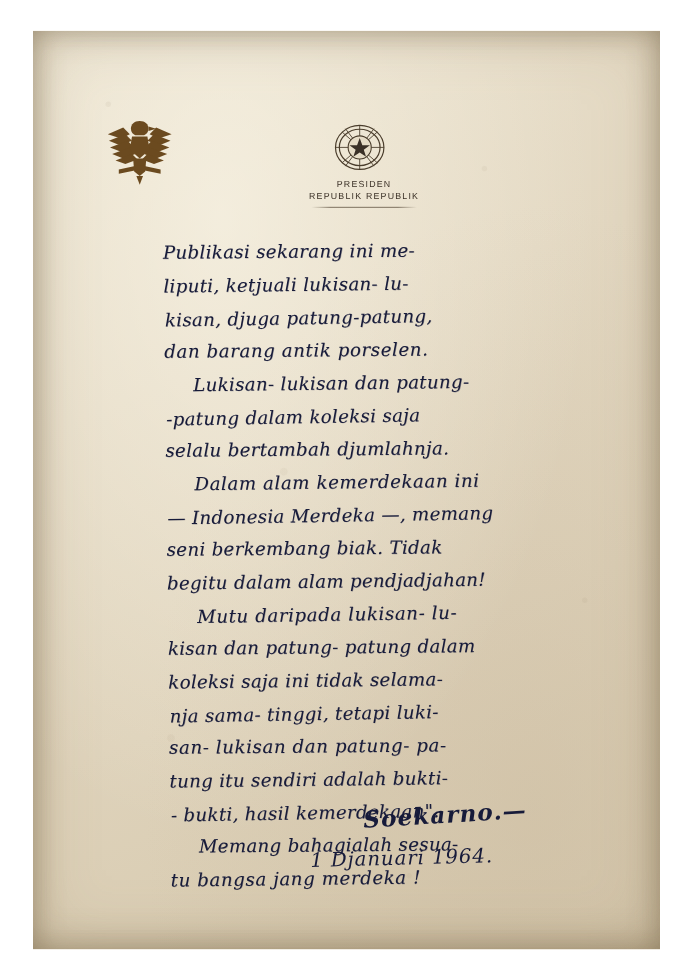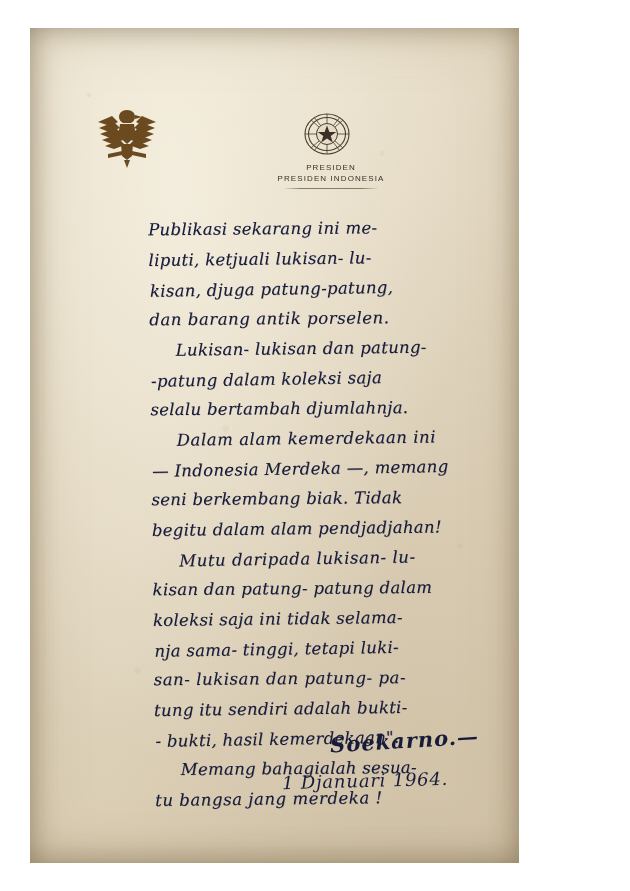--- a/index.html
+++ b/index.html
@@ -19,21 +19,21 @@
     width: 630px;
     height: 891px;
     background: #ffffff;
   }
 
   
   #paper {
     position: absolute;
     left: 30px;
     top: 28px;
-    width: 489px;
+    width: 570px;
     height: 835px;
     background:
       radial-gradient(ellipse at 30% 20%, rgba(255,252,240,0.55) 0%, rgba(255,252,240,0) 60%),
       radial-gradient(ellipse at 80% 85%, rgba(196,178,150,0.35) 0%, rgba(196,178,150,0) 55%),
       linear-gradient(160deg, #e9e0cc 0%, #e3d8c2 35%, #ded2ba 65%, #d6c9ae 100%);
     box-shadow: inset 0 0 60px rgba(150,130,98,0.28);
   }
   
   #grain {
     position: absolute;
@@ -197,21 +197,21 @@
           <line x1="20" y1="13" x2="46" y2="47"></line>
           <line x1="46" y1="13" x2="20" y2="47"></line>
         </g>
         <circle cx="33" cy="30" r="10.5" fill="#e6dcc6" stroke="#4a3d2c" stroke-width="1"></circle>
         <path d="M33 21.5 L35.4 28 L42.3 28 L36.7 32.1 L38.8 38.6 L33 34.6 L27.2 38.6 L29.3 32.1 L23.7 28 L30.6 28 Z" fill="#3a3026"></path>
       </svg>
     </div>
 
     <div id="letterhead-text">
       <span class="ln">PRESIDEN</span>
-      <span class="ln">PRESIDEN INDONESIA</span>
+      <span class="ln">REPUBLIK REPUBLIK</span>
     </div>
     <div id="rule"></div>
 
     <div id="handwriting">
         <span class="ln">Publikasi sekarang ini me-</span>
         <span class="ln">liputi, ketjuali lukisan- lu-</span>
         <span class="ln">kisan, djuga patung-patung,</span>
         <span class="ln">dan barang antik porselen.</span>
         <span class="ln indent">Lukisan- lukisan dan patung-</span>
         <span class="ln">-patung dalam koleksi saja</span>

